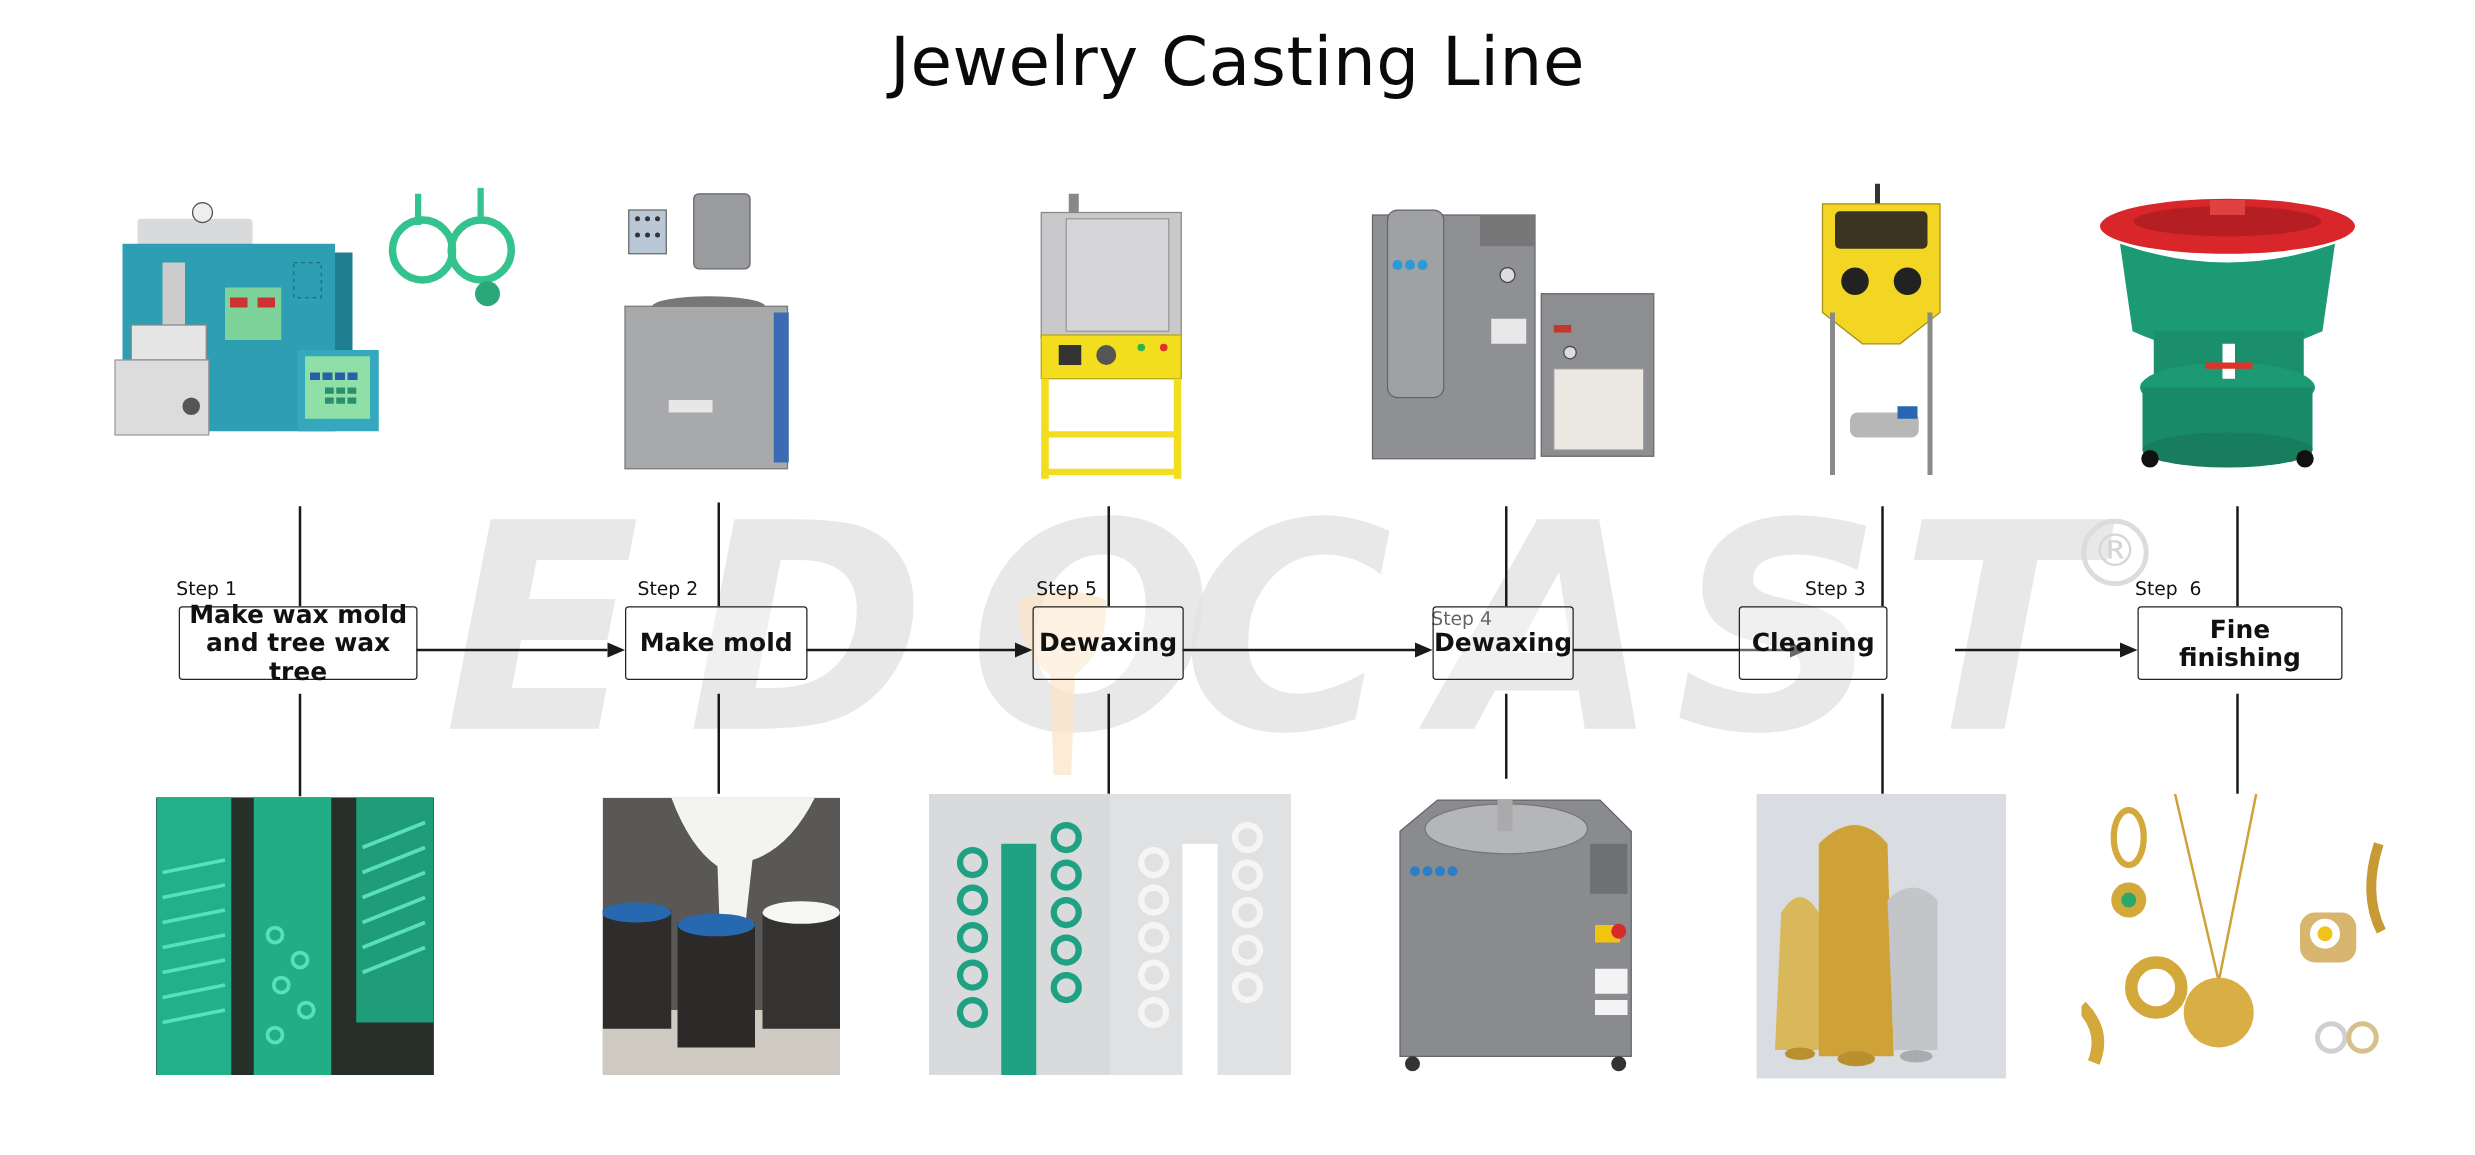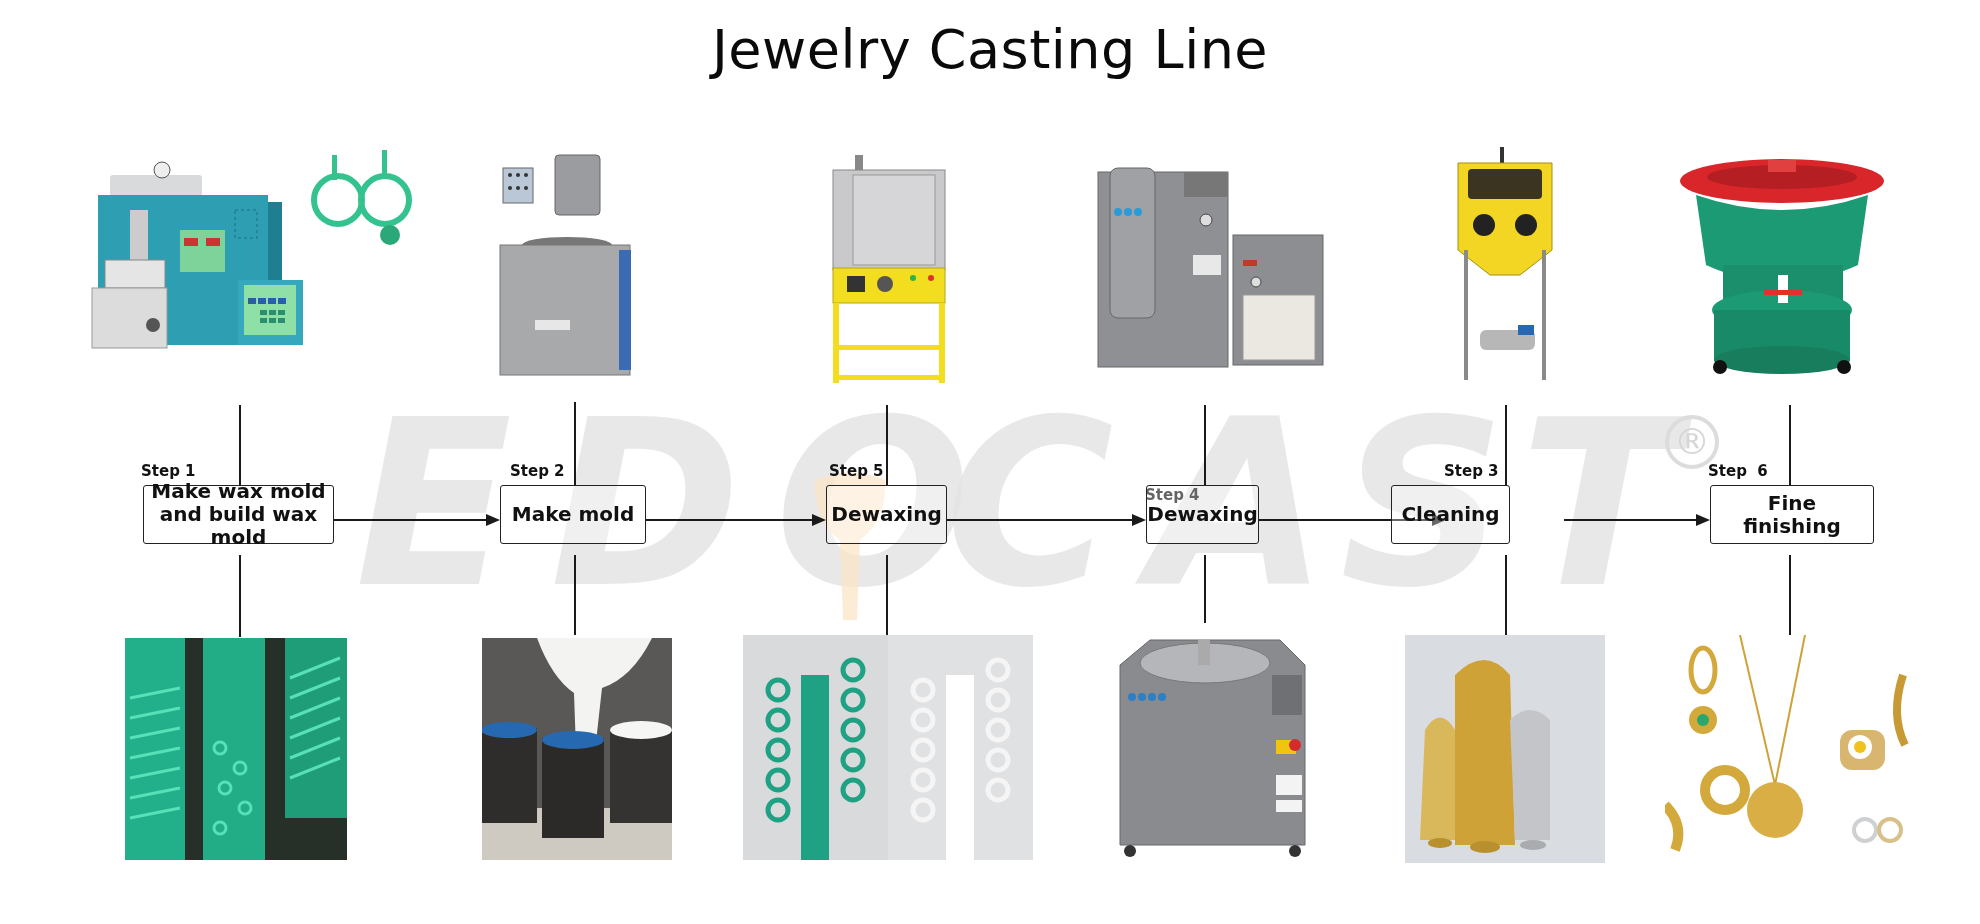--- a/index.html
+++ b/index.html
@@ -16,21 +16,21 @@
             border-radius:50%; color:#d6d6d6; font-size:36px; line-height:46px; text-align:center; }
   .wm-drop { position:absolute; left:805px; top:470px; width:90px; height:160px; pointer-events:none; }
 
   
   .hline { position:absolute; top:519px; height:2px; background:#1a1a1a; }
   .arrow { position:absolute; top:514px; width:0; height:0; border-top:6px solid transparent;
            border-bottom:6px solid transparent; border-left:14px solid #1a1a1a; }
   .vline { position:absolute; width:2px; background:#1a1a1a; }
 
   
-  .step-label { position:absolute; font-size:15px; font-weight:700; color:#111; }
+  .step-label { position:absolute; font-size:15px; font-weight:400; color:#111; }
   .step-box { position:absolute; top:485px; height:59px; border:1.5px solid #222; border-radius:3px;
               background:rgba(255,255,255,0.35); display:flex; align-items:center; justify-content:center;
               text-align:center; font-size:20px; font-weight:bold; line-height:23px; box-sizing:border-box; padding:0 6px; }
 
   
   .img { position:absolute; overflow:hidden; }
 
   svg { display:block; }
 </style>
 </head>
@@ -80,21 +80,21 @@
 
 <div class="step-label" style="left:141px; top:462px;">Step 1</div>
 <div class="step-label" style="left:510px; top:462px;">Step 2</div>
 <div class="step-label" style="left:829px; top:462px;">Step 5</div>
 <div class="step-label" style="left:1145px; top:462px;margin-top:24px;">Step 4</div>
 <div class="step-label" style="left:1444px; top:462px;">Step 3</div>
 <div class="step-label" style="left:1708px; top:462px; white-space:pre;">Step  6</div>
 
 <div class="step-box" style="left:143px; width:191px; flex-direction:column;">
   <span>Make wax mold</span>
-  <span>and build wax mold</span>
+  <span>and tree wax tree</span>
 </div>
 <div class="step-box" style="left:500px; width:146px;">
   <span>Make mold</span>
 </div>
 <div class="step-box" style="left:826px; width:121px;">
   <span>Dewaxing</span>
 </div>
 <div class="step-box" style="left:1146px; width:113px;">
   <span>Dewaxing</span>
 </div>

